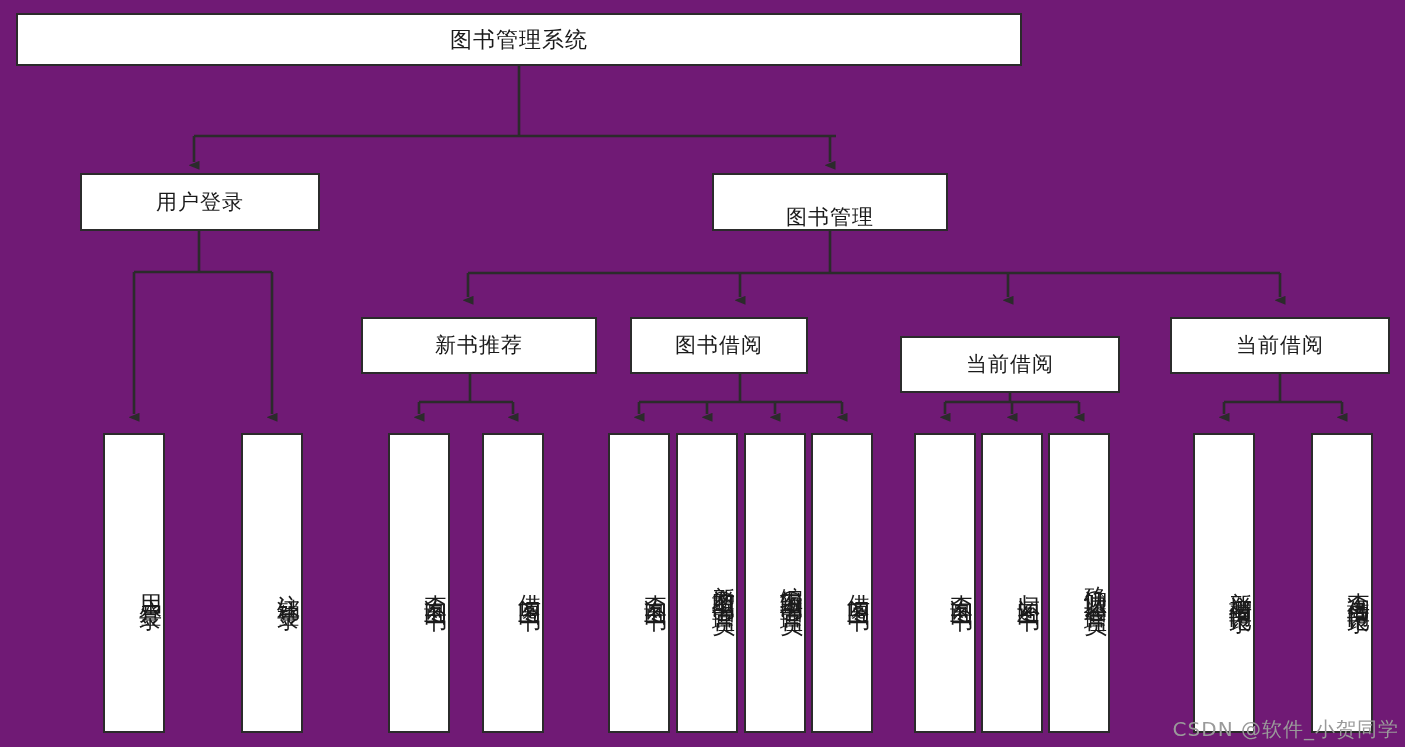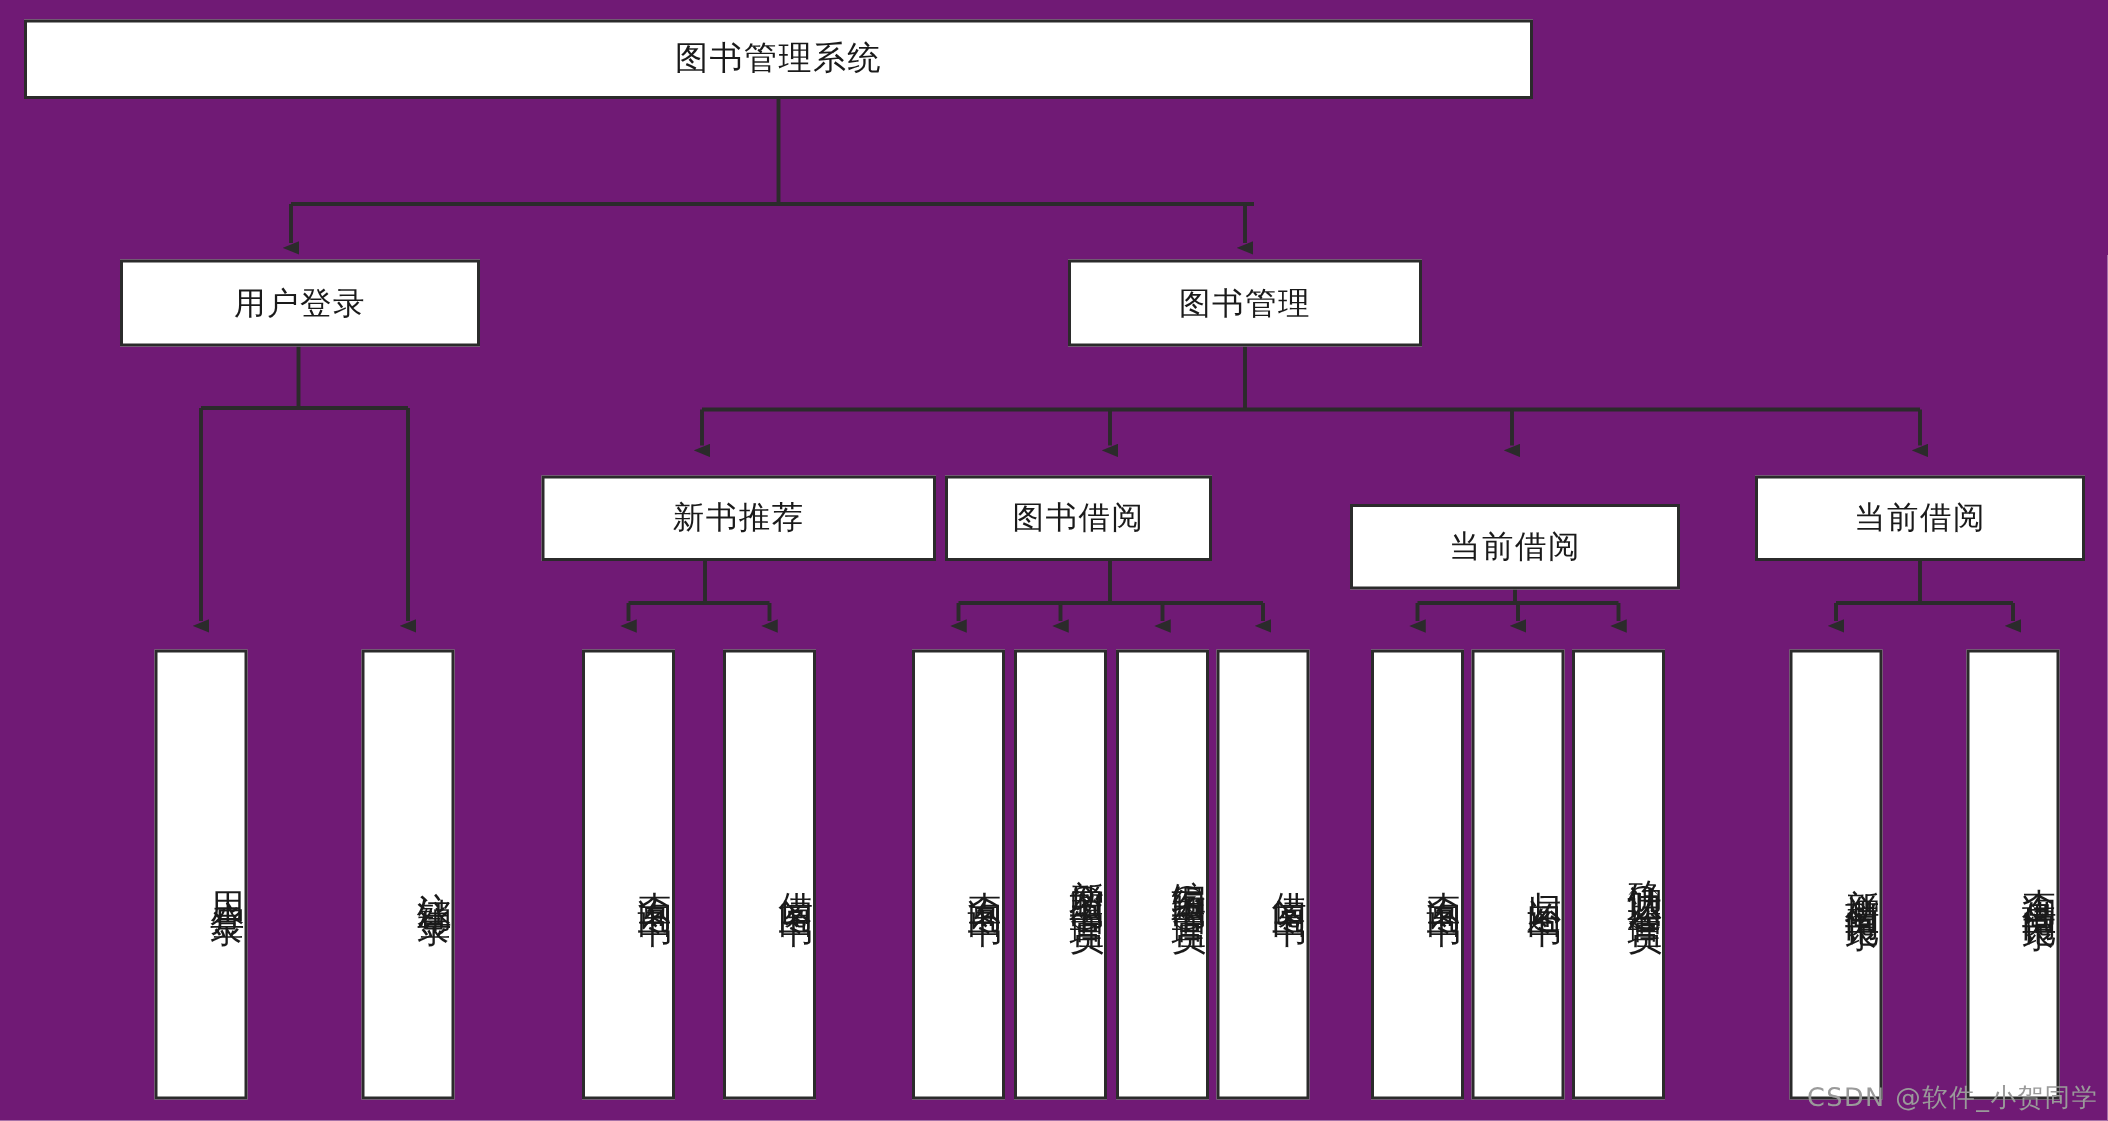--- a/index.html
+++ b/index.html
@@ -11,21 +11,21 @@
         border:2.5px solid #2b2b2b;display:flex;align-items:center;
         justify-content:center;color:#1a1a1a;}
   .node .lbl{display:block;text-align:center;line-height:1.15;}
   .h-node .lbl{font-size:21px;letter-spacing:1px;}
   .root .lbl{font-size:22px;letter-spacing:1px;}
   .leaf{writing-mode:vertical-rl;text-orientation:upright;
         align-items:flex-start;justify-content:center;padding-top:6px;}
   .leaf .lbl{writing-mode:vertical-rl;text-orientation:upright;
              font-size:23px;letter-spacing:5px;line-height:1.05;}
   .leaf.tall .lbl{letter-spacing:4px;}
-  #watermark{position:absolute;right:6px;bottom:4px;font-size:17px;
+  #watermark{position:absolute;right:6px;bottom:4px;font-size:20px;
              color:#9a9a9a;letter-spacing:1px;white-space:nowrap;}
 </style>
 </head>
 <body>
 
 <div id="stage">
 
   <svg id="wires" viewBox="0 0 1405 747" xmlns="http://www.w3.org/2000/svg">
     <defs>
       <marker id="arrow" markerWidth="9" markerHeight="11" refX="1.2" refY="5.5" orient="auto" markerUnits="userSpaceOnUse">
@@ -76,25 +76,25 @@
     </g>
   </svg>
 
   <div class="node root" style="left:16px;top:13px;width:1006px;height:53px;">
     <span class="lbl">图书管理系统</span>
   </div>
 
   <div class="node h-node" style="left:80px;top:173px;width:240px;height:58px;">
     <span class="lbl">用户登录</span>
   </div>
-  <div class="node h-node" style="left:712px;top:173px;width:236px;height:58px;">
+  <div class="node h-node" style="left:712px;top:173px;width:236px;height:58px;align-items:flex-end;">
     <span class="lbl">图书管理</span>
   </div>
 
-  <div class="node h-node" style="left:361px;top:317px;width:263px;height:57px;">
+  <div class="node h-node" style="left:361px;top:317px;width:236px;height:57px;">
     <span class="lbl">新书推荐</span>
   </div>
   <div class="node h-node" style="left:630px;top:317px;width:178px;height:57px;">
     <span class="lbl">图书借阅</span>
   </div>
   <div class="node h-node" style="left:900px;top:317px;width:220px;height:57px;margin-top:19px;">
     <span class="lbl">当前借阅</span>
   </div>
   <div class="node h-node" style="left:1170px;top:317px;width:220px;height:57px;">
     <span class="lbl">当前借阅</span>

